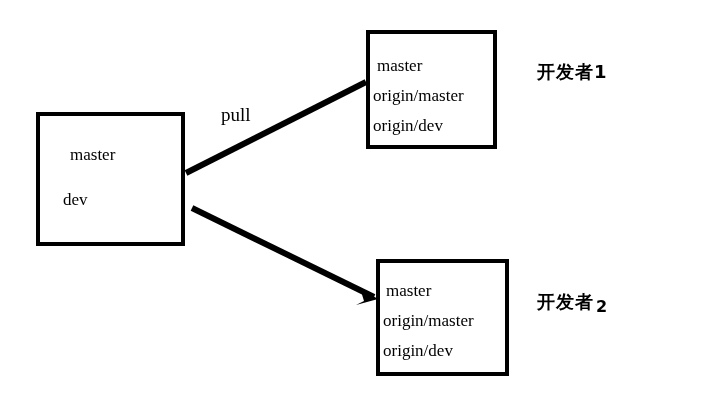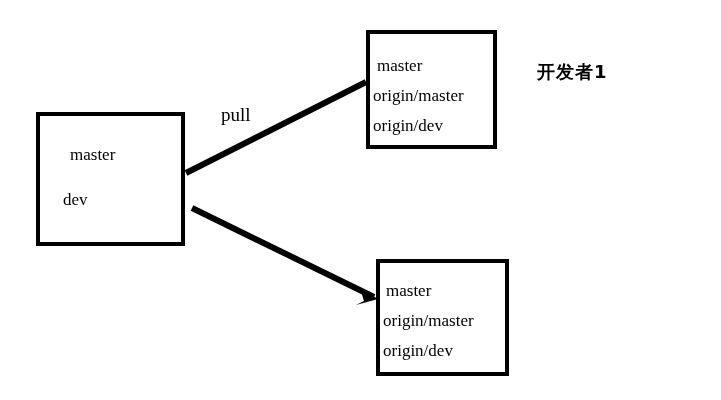--- a/index.html
+++ b/index.html
@@ -130,14 +130,15 @@
   <div id="dev1-box" class="box"></div>
   <div id="dev1-line-0" class="branch-line">master</div>
   <div id="dev1-line-1" class="branch-line">origin/master</div>
   <div id="dev1-line-2" class="branch-line">origin/dev</div>
   <div id="dev1-label" class="dev-label">开发者1</div>
 
   <div id="dev2-box" class="box"></div>
   <div id="dev2-line-0" class="branch-line">master</div>
   <div id="dev2-line-1" class="branch-line">origin/master</div>
   <div id="dev2-line-2" class="branch-line">origin/dev</div>
+  <div id="dev2-label" class="dev-label"><span>开发者</span><span class="num">2</span></div>
 
 </div>
 
 </body></html>

